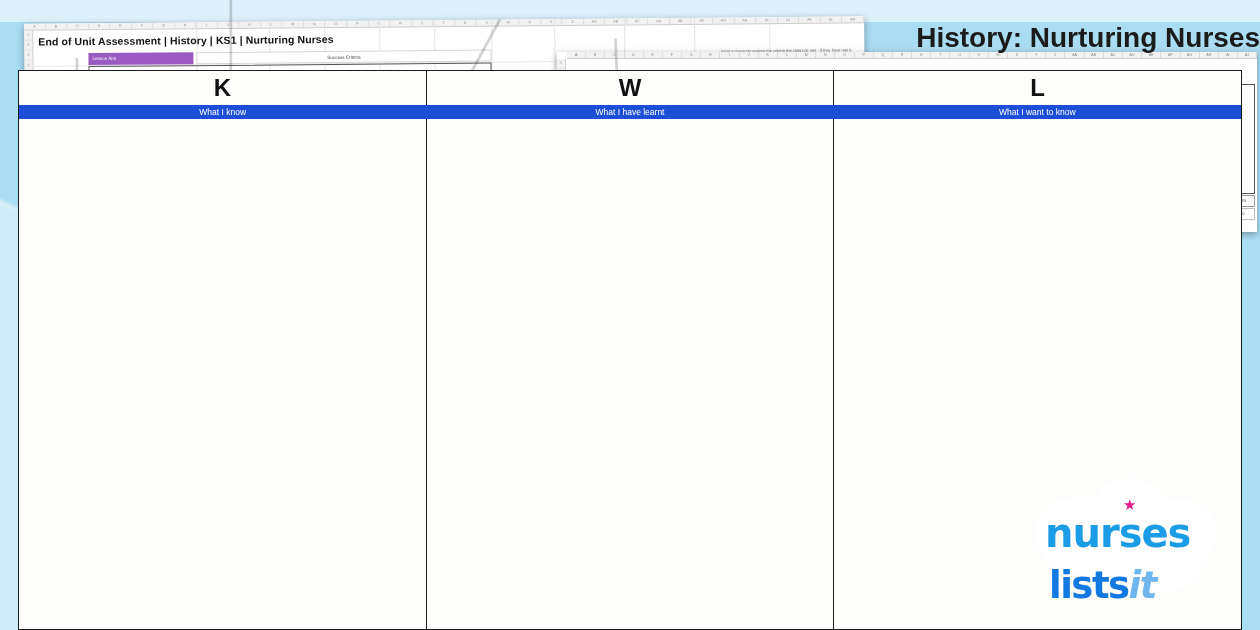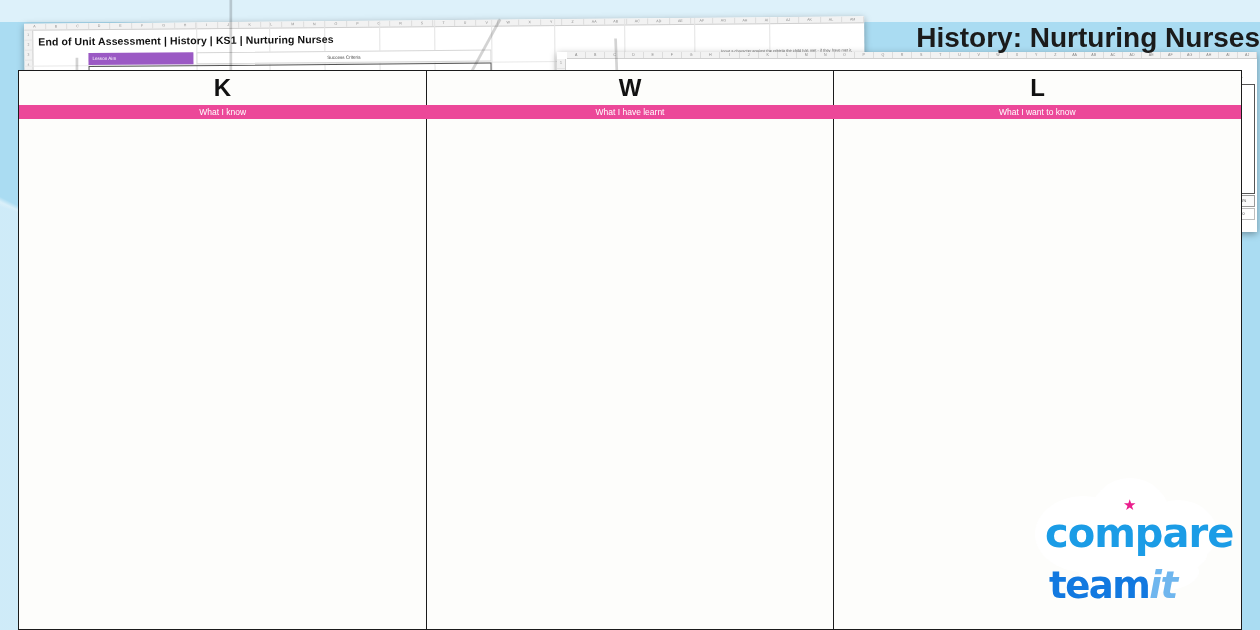--- a/index.html
+++ b/index.html
@@ -116,21 +116,21 @@
            border:1.6px solid #1b1b1b; border-top:none; border-radius:0 0 10px 10px; background:#fff; }
 
   
   #doc7 { left:68px; top:352px; width:655px; height:278px; background:#cdc9ba; box-shadow:0 3px 10px rgba(0,0,0,.4); }
   #doc7 .illus { position:absolute; inset:0; opacity:.35; }
   #doc7 .kwl-title { position:absolute; left:0; right:0; top:22px; text-align:right; font-size:28px; font-weight:bold; color:#1b1b1b;}
   #doc7 .kwl-table { position:absolute; left:18px; right:18px; top:70px; bottom:0; background:#fdfdfb; border:1.6px solid #1b1b1b;}
   #doc7 .kwl-head { display:flex; height:34px; }
   #doc7 .kwl-head > div { flex:1; display:flex; align-items:center; justify-content:center; font-size:24px; font-weight:bold; color:#111; border-right:1.6px solid #1b1b1b;}
   #doc7 .kwl-head > div:last-child { border-right:none; }
-  #doc7 .kwl-sub { display:flex; height:14px; background:#ec4899; }
+  #doc7 .kwl-sub { display:flex; height:14px; background:#1d4ed8; }
   #doc7 .kwl-sub > div { flex:1; display:flex; align-items:center; justify-content:center; font-size:8.5px; color:#fff; }
   #doc7 .kwl-body { display:flex; position:absolute; left:0; right:0; top:48px; bottom:0;}
   #doc7 .kwl-body > div { flex:1; border-right:1.6px solid #1b1b1b; }
   #doc7 .kwl-body > div:last-child { border-right:none; }
 
   
   #docfade { left:1055px; top:460px; width:105px; height:130px; background:#fff; opacity:.5; box-shadow:none;}
   #docfade .l { position:absolute; left:7px; right:7px; height:2px; background:#d8d8d8;}
 
   
@@ -661,16 +661,16 @@
     </div>
   </div>
 </div>
 
 <div id="twinkl">
   <div class="cloud" style="left:8px; top:28px; width:96px; height:76px;"></div>
   <div class="cloud" style="left:62px; top:10px; width:82px; height:82px;"></div>
   <div class="cloud" style="left:112px; top:32px; width:78px; height:66px;"></div>
   <div class="cloud" style="left:30px; top:62px; width:150px; height:50px;"></div>
   <div class="cloud" style="left:52px; top:82px; width:120px; height:44px;"></div>
-  <div id="twinklword">compare</div>
+  <div id="twinklword">nurses</div>
   <div id="twstar">★</div>
-  <div id="planit"><span>team</span><span class="it">it</span></div>
+  <div id="planit"><span>lists</span><span class="it">it</span></div>
 </div>
 
 </body></html>

